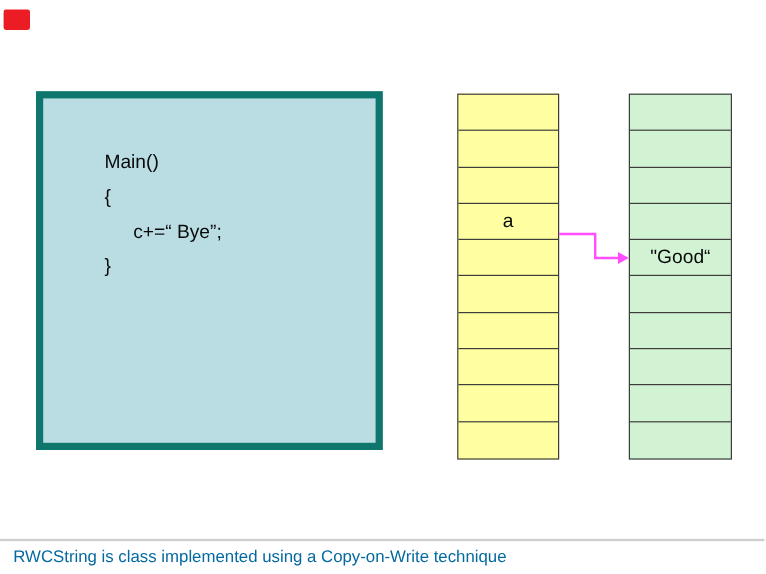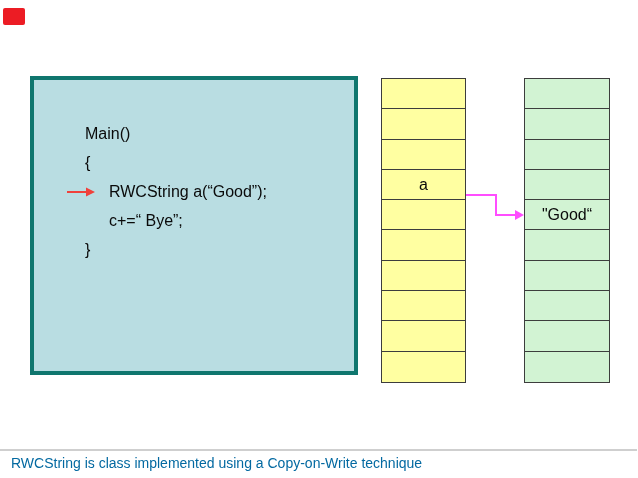--- a/index.html
+++ b/index.html
@@ -2,22 +2,22 @@
 <html><head>
 <meta charset="utf-8">
 <style>
   html,body{margin:0;padding:0;background:#ffffff;}
   .slide{
     position:relative; width:638px; height:478px; background:#ffffff;
     font-family:"Liberation Sans", sans-serif; overflow:hidden;
   }
   .red-marker{position:absolute; left:3px; top:8px; width:22px; height:17px; border-radius:2px;}
   .code-box{
-    position:absolute; left:30px; top:76px; width:328px; height:299px;
-    box-sizing:border-box; border:4px solid #0f766e; padding-top:39px;
+    position:absolute; left:30px; top:76px; width:289px; height:299px;
+    box-sizing:border-box; border:6px solid #0f766e; padding-top:39px;
   }
   .code-line{position:relative; height:29px; line-height:29px; font-size:16px; color:#0a0a0a; white-space:pre;}
   .code-line.ind0{padding-left:51px;}
   .code-line.ind1{padding-left:75px;}
   .exec-arrow{position:absolute; left:33px; top:50%; margin-top:-5px; width:28px; height:10px;}
   .mem-col{
     position:absolute; top:78px; height:305px; box-sizing:border-box;
     border:1px solid #3d3d3d; display:grid; grid-auto-rows:1fr;
   }
   #stack-col{left:381px; width:85px;}
@@ -34,24 +34,20 @@
 </head>
 <body>
 
 <div class="slide">
 
   <div class="red-marker" style="background: rgb(236, 28, 36);"></div>
 
   <div class="code-box" id="code-box" style="background: rgb(185, 221, 226);">
       <div class="code-line ind0"><span>Main()</span></div>
       <div class="code-line ind0"><span>{</span></div>
-      <div class="code-line ind1"><svg class="exec-arrow" viewBox="0 0 28 10">
-          <line x1="0" y1="5" x2="19" y2="5" stroke="#f0413b" stroke-width="2"></line>
-          <polygon points="19,0.5 28,5 19,9.5" fill="#f0413b"></polygon>
-        </svg><span>RWCString a(“Good”);</span></div>
       <div class="code-line ind1"><span>c+=“ Bye”;</span></div>
       <div class="code-line ind0"><span>}</span></div>
     </div>
 
   <div class="mem-col" id="stack-col" style="background: rgb(255, 255, 161);">
       <div class="mem-cell"></div>
       <div class="mem-cell"></div>
       <div class="mem-cell"></div>
       <div class="mem-cell">
         <span>a</span>

